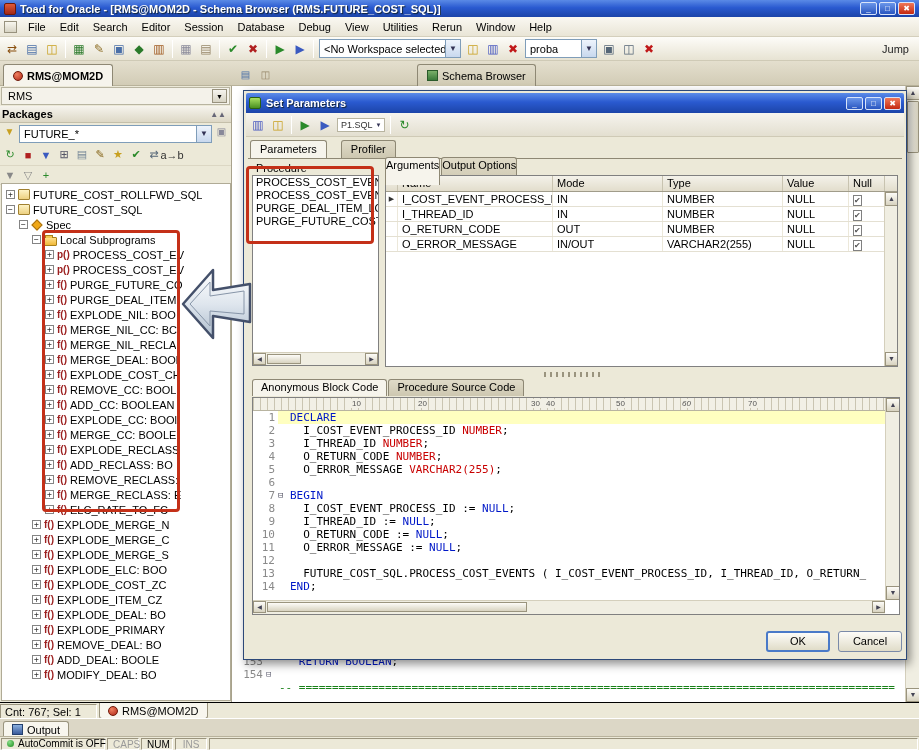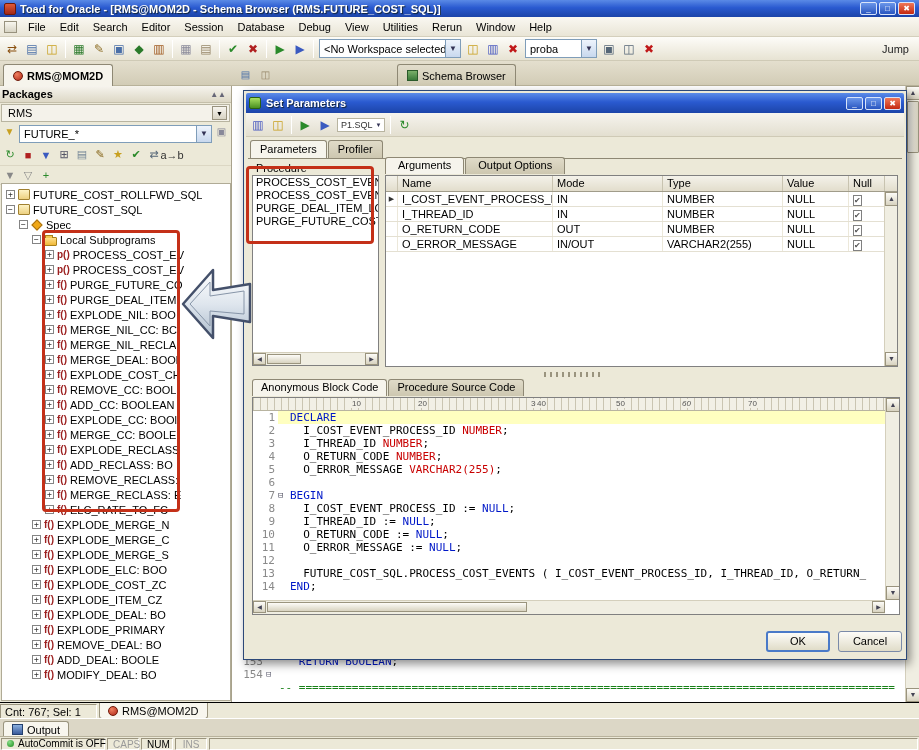--- a/index.html
+++ b/index.html
@@ -90,33 +90,33 @@
   .keycell.on{color:#000}
 
   
   .dialog{position:absolute;left:243px;top:90px;width:664px;height:570px;background:#ece9d8;border:1px solid #2c4878;box-shadow:3px 4px 9px rgba(0,0,0,.45);z-index:20}
   .dlg-title{position:absolute;left:2px;top:2px;right:2px;height:20px;background:linear-gradient(#5c8ce8,#2a5ad0 45%,#1c44a8);display:flex;align-items:center;padding:8px 3px;border-radius:2px 2px 0 0}
   .dlg-ico{width:12px;height:12px;background:linear-gradient(#a8e060,#4a9020);border:1px solid #2a6010;border-radius:2px;margin-right:5px;flex:none}
   .dlg-title .t{color:#fff;font-weight:bold;text-shadow:1px 1px 1px #123}
   .dlg-btns{margin-left:auto;display:flex;gap:2px}
   .dlg-toolbar{position:absolute;left:2px;top:22px;right:2px;height:24px;background:linear-gradient(#f6f4ee,#e3dfd0);border-bottom:1px solid #cfcab6;display:flex;align-items:center;padding-left:2px}
   .p1lbl{font-size:9px;color:#333;border:1px solid #b8b4a0;background:#fff;padding:1px 3px;display:inline-flex;gap:3px;align-items:center;margin:0 2px}
-  .dlg-tabs{position:absolute;left:6px;top:49px;display:flex;gap:1px}
+  .dlg-tabs{position:absolute;left:6px;top:49px;display:flex;gap:14px}
   .tab{height:18px;padding:2px 9px;border:1px solid #8e8874;border-bottom:none;border-radius:3px 3px 0 0;background:linear-gradient(#e0dbc8,#cdc7b0);white-space:nowrap}
   .tab.active{background:#f6f4ec;position:relative;z-index:2}
   .tabline{position:absolute;left:4px;right:4px;height:1px;background:#8e8874}
   #main-tabline{top:67px}
   .proc-label{position:absolute;left:12px;top:71px}
   .proclist{position:absolute;left:8px;top:84px;width:127px;height:191px;background:#fff;border:1px solid #808080}
   .pl-item{height:13px;line-height:13px;padding-left:3px;white-space:nowrap;overflow:hidden}
   .hscroll{position:absolute;left:0;bottom:0;width:100%;height:13px;background:#f0eee2;border-top:1px solid #d4cfbc}
   .hs-btn{position:absolute;top:0;width:13px;height:12px;background:linear-gradient(#fdfcf8,#d8d3c0);border:1px solid #9a947e;font-size:6px;line-height:10px;text-align:center;color:#445}
   .hs-thumb{position:absolute;top:1px;height:10px;background:linear-gradient(#fdfcf8,#d8d3c0);border:1px solid #9a947e}
   .args-tabs{position:absolute;left:141px;top:66px;display:flex;gap:1px}
-  .args-tabs .tab{height:17px;padding:1px 12px}
+  .args-tabs .tab{height:28px;padding:1px 0}
   .argtable{position:absolute;left:141px;top:84px;width:513px;height:192px;background:#fff;border:1px solid #808080;overflow:hidden}
   .athead{display:flex;height:16px;background:linear-gradient(#f4f2ea,#e2ddcc);border-bottom:1px solid #a09c8a}
   .ath{border-right:1px solid #c8c3b0;padding:1px 4px;white-space:nowrap;overflow:hidden}
   .atr{display:flex;height:15px;border-bottom:1px solid #e4e0d2}
   .atc{border-right:1px solid #ece8da;padding:0 4px;line-height:14px;white-space:nowrap;overflow:hidden}
   .atgut{display:flex;align-items:center;justify-content:center;font-size:7px;color:#333;padding:0}
   .cbx{width:11px;height:11px;border:1px solid #808080;background:#fff;margin:1px auto;font-size:8px;line-height:10px;text-align:center;color:#555}
   .tvscroll{position:absolute;right:0;top:16px;bottom:0;width:13px;background:#f0eee2;border-left:1px solid #d4cfbc}
   .splitgrip{position:absolute;left:300px;top:281px;width:60px;height:5px;background:repeating-linear-gradient(90deg,#9a947e 0 2px,transparent 2px 6px)}
   .code-tabs{position:absolute;left:8px;top:288px;display:flex;gap:1px}
@@ -226,46 +226,46 @@
 
 <div class="tabbar">
   <div class="doc-tab active" style="left:3px">
     <span class="toad-dot"></span>
     <span>RMS@MOM2D</span>
   </div>
   <div class="mini-icons" id="tab-mini-icons">
       <span class="tb-ico" style="color: rgb(74, 111, 168);">▤</span>
       <span class="tb-ico" style="color: rgb(151, 135, 106);">◫</span>
     </div>
-  <div class="doc-tab" style="left:397px">
+  <div class="doc-tab" style="left:417px">
     <span class="grid-ico"></span>
     <span>Schema Browser</span>
   </div>
 </div>
 
 <div class="rightbg"></div>
 <div class="bgcode" id="bg-code">
     <div class="bgrow"><span class="bgnum">153</span><span class="bgfold"></span><span><span class="tok-k">   RETURN BOOLEAN</span><span class="tok-n">;</span></span></div>
     <div class="bgrow"><span class="bgnum">154</span><span class="bgfold">⊟</span><span></span></div>
     <div class="bgrow"><span class="bgnum"></span><span class="bgfold"></span><span><span class="tok-c">-- ==========================================================================================</span></span></div>
   </div>
 <div class="vscroll">
   <span class="sb-btn" style="top:0">▲</span>
   <span class="sb-thumb" style="top:15px;height:52px"></span>
   <span class="sb-btn" style="bottom:0">▼</span>
 </div>
 
 <div class="leftpanel">
+  <div class="lp-row schema-row">
+    <span class="val">RMS</span>
+    <span class="dd" style="width:15px;height:14px;border:1px solid #98927e;background:linear-gradient(#f6f4ee,#d8d4c4);font-size:7px;text-align:center;line-height:13px">▼</span>
+  </div>
   <div class="lp-row pkg-row">
     <span>Packages</span>
     <span class="chev">▲▲</span>
-  </div>
-  <div class="lp-row schema-row">
-    <span class="val">RMS</span>
-    <span class="dd" style="width:15px;height:14px;border:1px solid #98927e;background:linear-gradient(#f6f4ee,#d8d4c4);font-size:7px;text-align:center;line-height:13px">▼</span>
   </div>
   <div class="lp-row filter-row">
     <span class="filter-ico">▼</span>
     <span class="combo" id="filter-combo">
       <span class="val">FUTURE_*</span>
       <span class="dd">▼</span>
     </span>
     <span class="filter-ico" style="color:#889">▣</span>
   </div>
   <div class="lp-tools" id="lp-tools1">
@@ -583,21 +583,21 @@
 
   <div class="code-tabs" id="code-tabs">
       <span class="tab active">Anonymous Block Code</span>
       <span class="tab">Procedure Source Code</span>
     </div>
   <div class="codeframe">
     <div class="ruler" id="ruler">
         <span class="rnum" style="left: 98px;">10</span>
         <span class="rnum" style="left: 164px;">20</span>
         <span class="rnum" style="left: 230px; margin-left: 47px;">30</span>
-        <span class="rnum" style="left: 283px;">40</span>
+        <span class="rnum" style="left: 292px;">40</span>
         <span class="rnum" style="left: 362px;">50</span>
         <span class="rnum" style="left: 428px; font-style: italic;">60</span>
         <span class="rnum" style="left: 494px;">70</span>
       </div>
     <div class="codebody" id="code-body">
         <div class="cl hl"><span class="gut">1</span><span class="fold"></span><span class="ctext"><span class="tok-k">DECLARE</span></span></div>
         <div class="cl"><span class="gut">2</span><span class="fold"></span><span class="ctext"><span class="tok-n">  I_COST_EVENT_PROCESS_ID </span><span class="tok-t">NUMBER</span><span class="tok-n">;</span></span></div>
         <div class="cl"><span class="gut">3</span><span class="fold"></span><span class="ctext"><span class="tok-n">  I_THREAD_ID </span><span class="tok-t">NUMBER</span><span class="tok-n">;</span></span></div>
         <div class="cl"><span class="gut">4</span><span class="fold"></span><span class="ctext"><span class="tok-n">  O_RETURN_CODE </span><span class="tok-t">NUMBER</span><span class="tok-n">;</span></span></div>
         <div class="cl"><span class="gut">5</span><span class="fold"></span><span class="ctext"><span class="tok-n">  O_ERROR_MESSAGE </span><span class="tok-t">VARCHAR2(255)</span><span class="tok-n">;</span></span></div>

